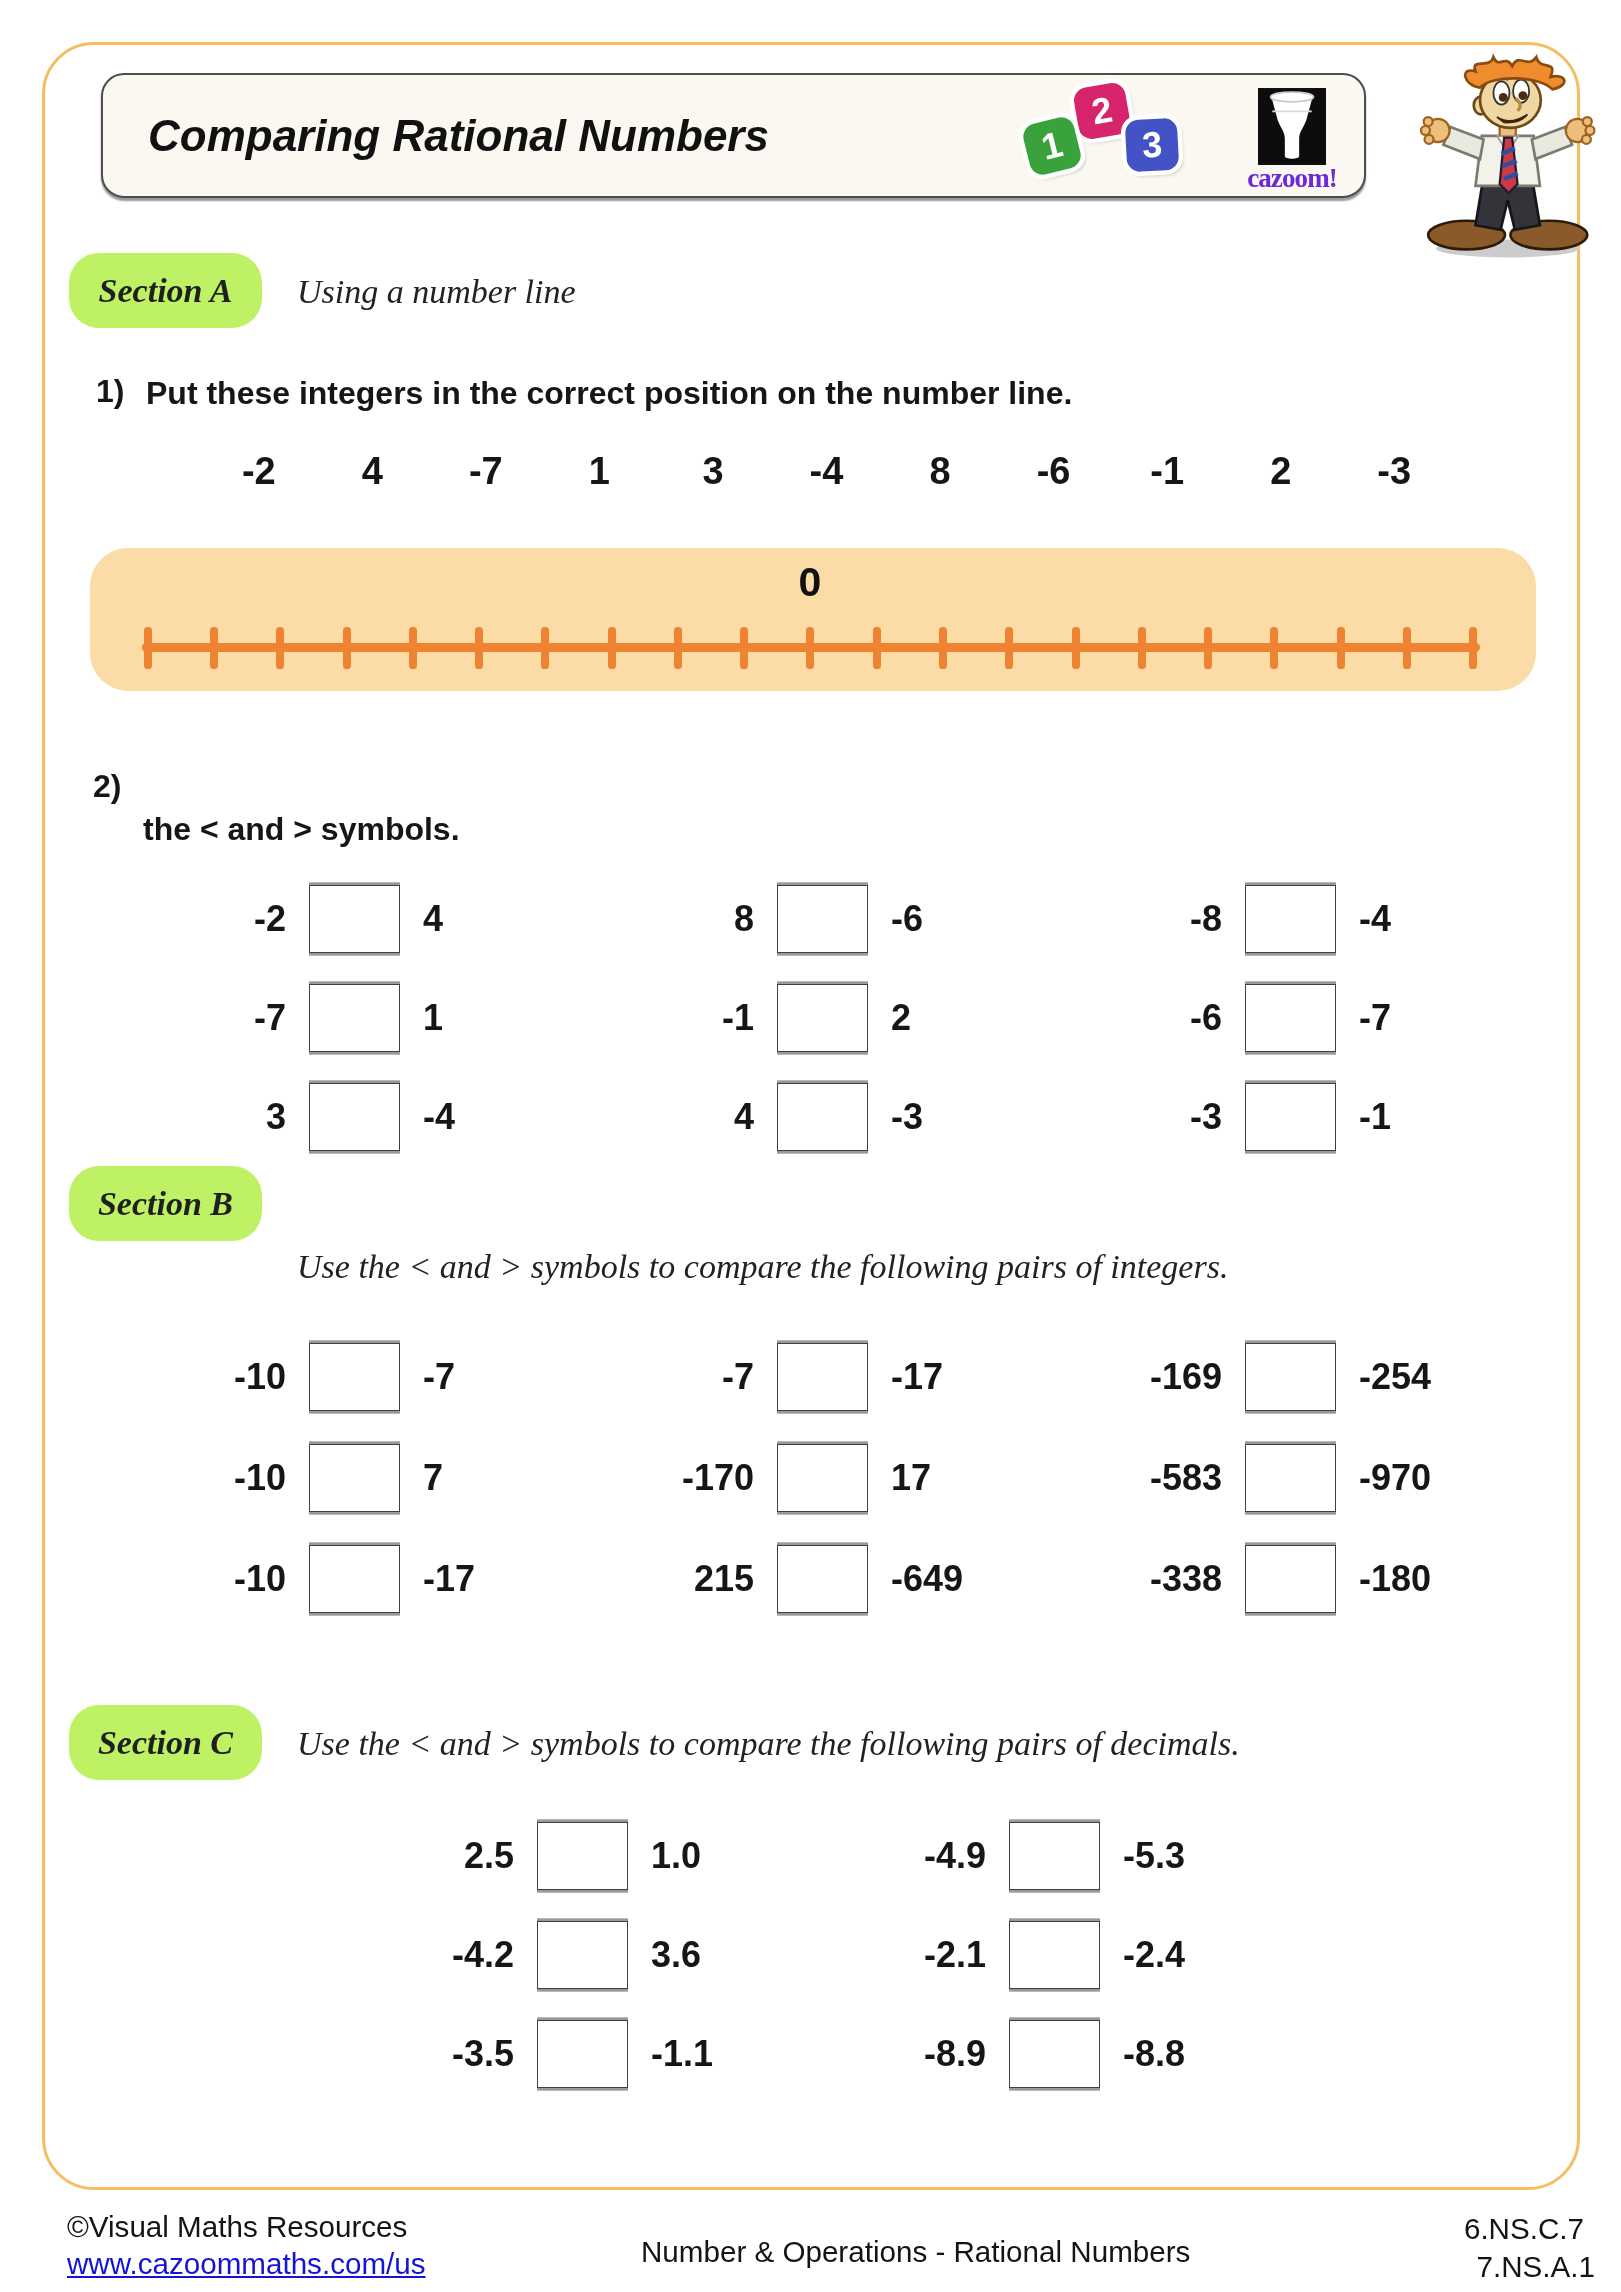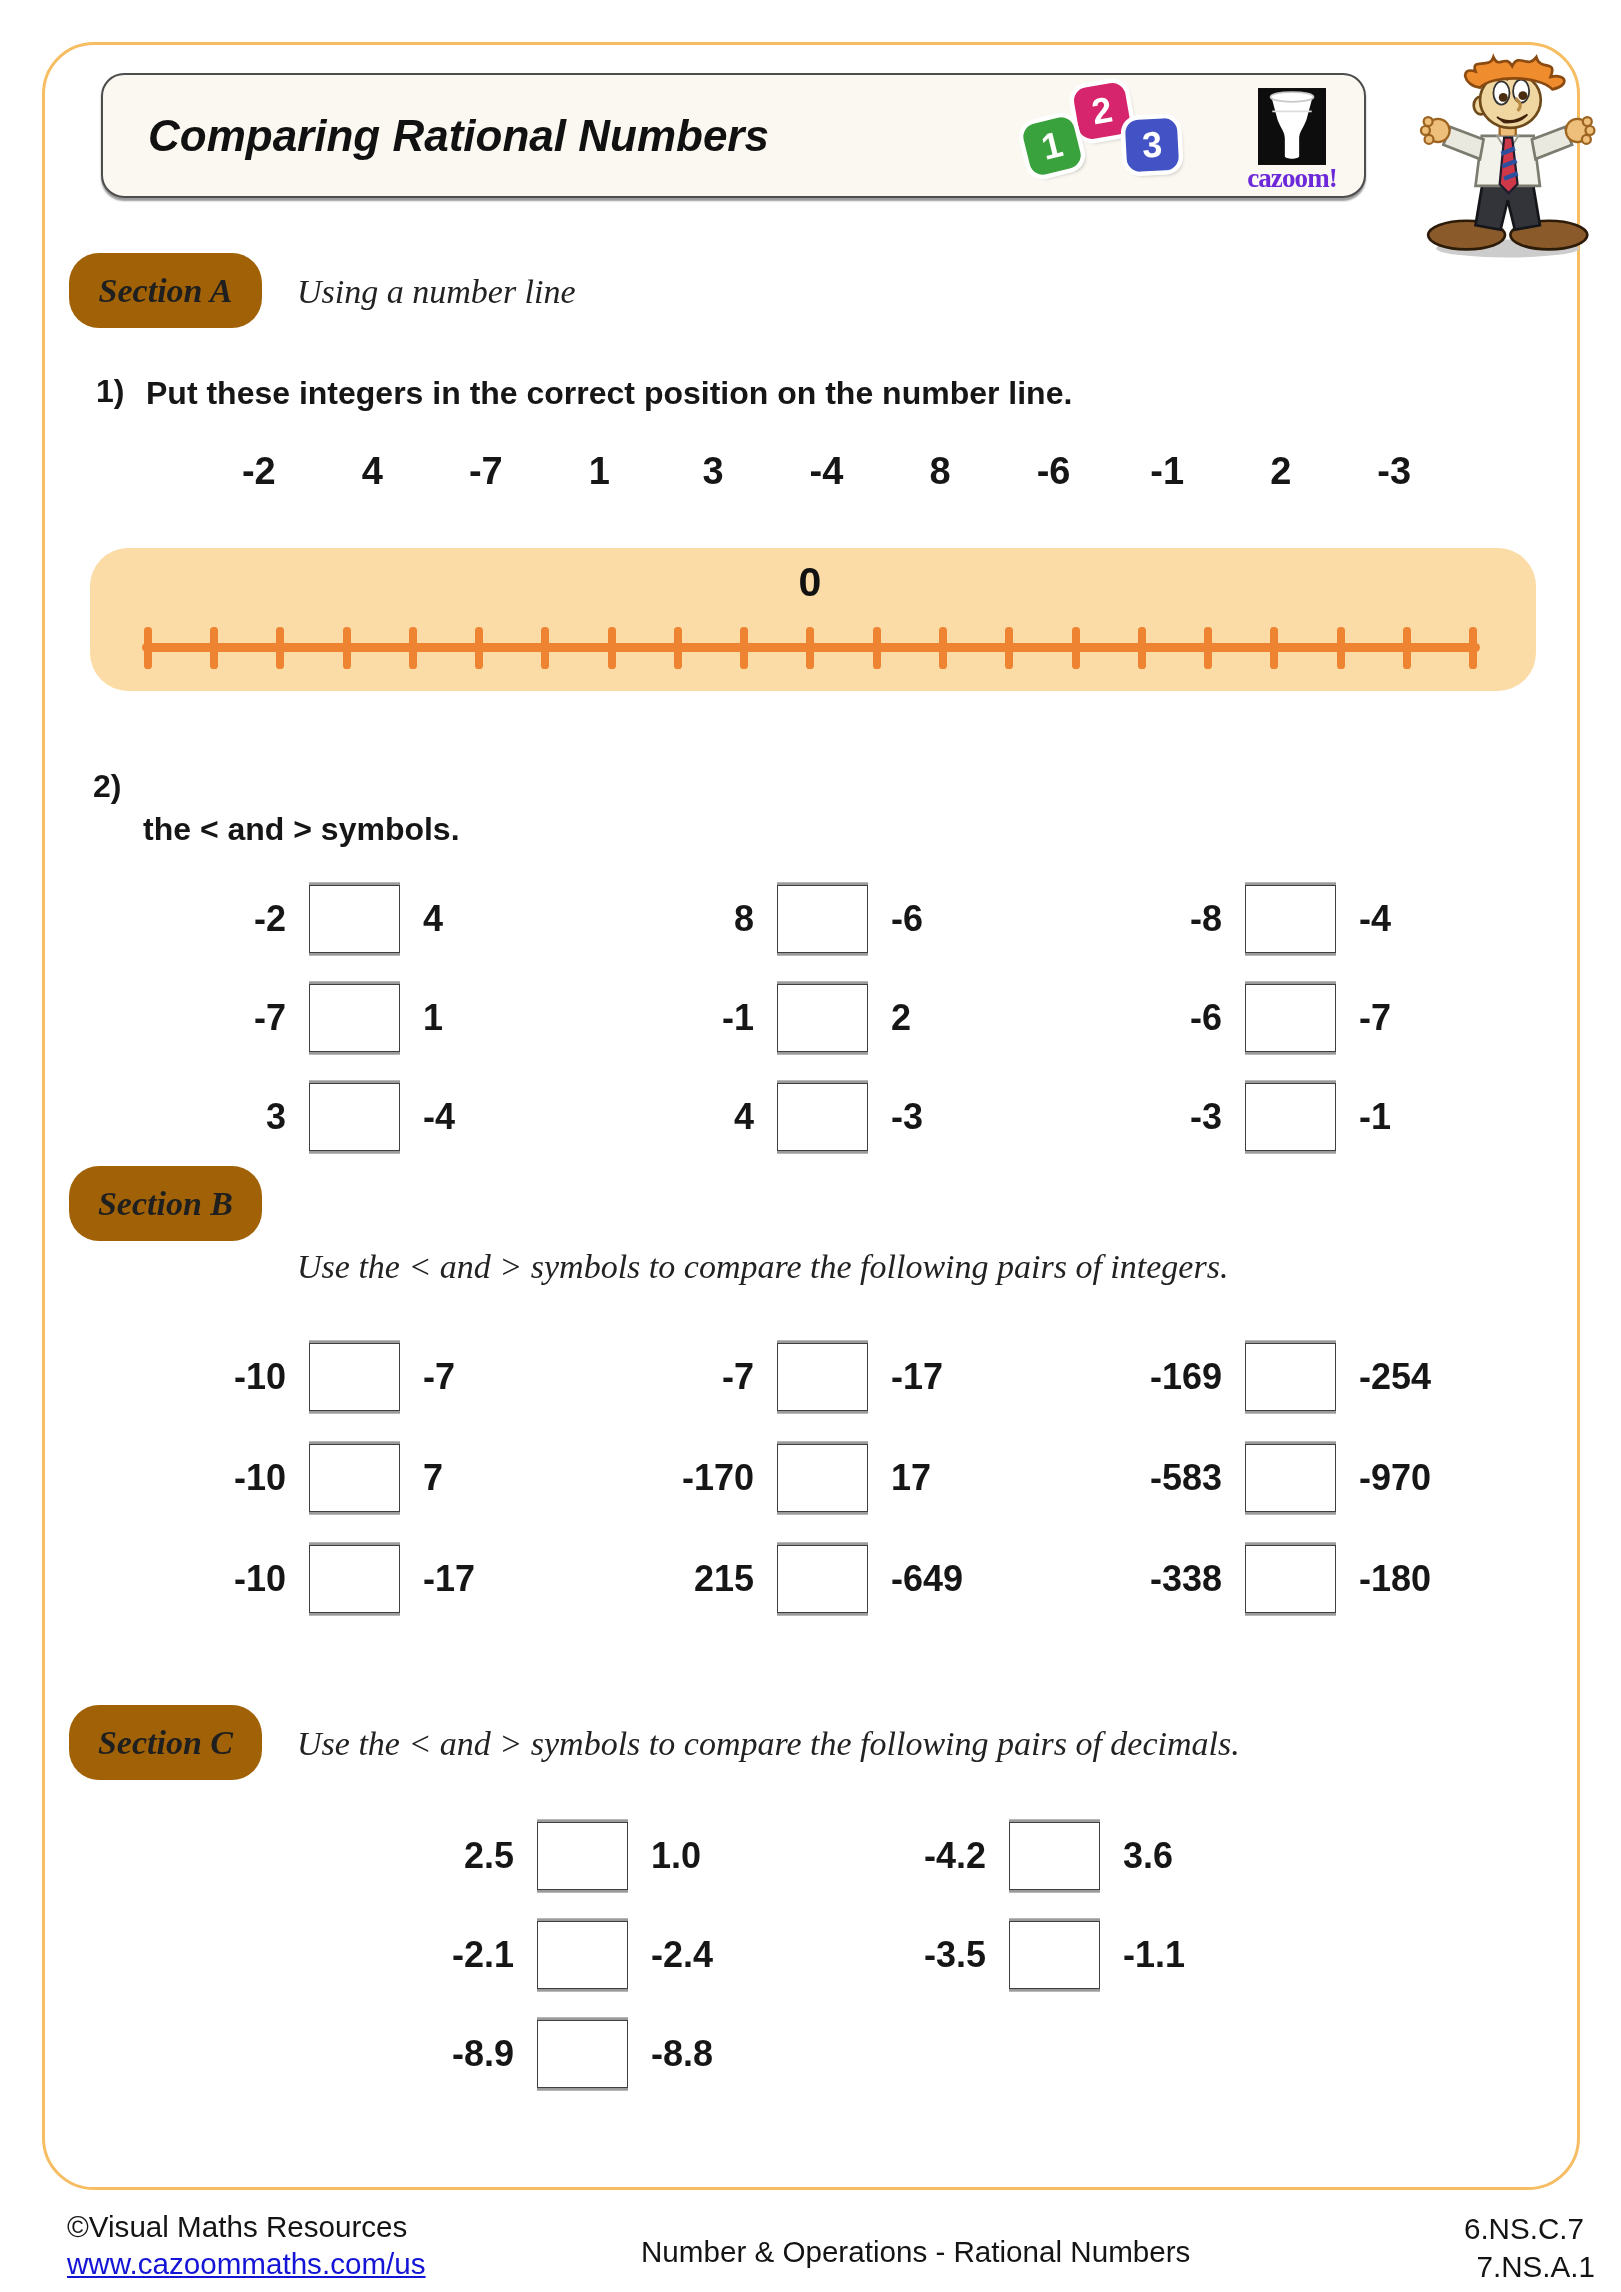--- a/index.html
+++ b/index.html
@@ -26,21 +26,21 @@
   .tile-2{left:1076px;top:85px;background:#d6256c;transform:rotate(-10deg);z-index:2;}
   .tile-3{left:1126px;top:119px;background:#4353c6;transform:rotate(-3deg);z-index:3;}
 
   
   .cazoom{position:absolute;left:1225px;top:88px;width:134px;text-align:center;}
   .cazoom .drum{display:block;margin:0 auto;}
   .cazoom .brand{display:block;font-family:"Liberation Serif", serif;font-weight:bold;
                  font-size:27px;color:#6d28d9;margin-top:-1.8px;letter-spacing:-0.9px;}
 
   
-  .pill{position:absolute;width:193px;height:75px;background:#a16207;border-radius:30px;
+  .pill{position:absolute;width:193px;height:75px;background:#bef264;border-radius:30px;
         display:flex;align-items:center;justify-content:center;
         font-family:"Liberation Serif", serif;font-weight:bold;font-style:italic;
         font-size:34px;color:#1f1f1f;}
   .pill-a{left:69px;top:253px;}
   .pill-b{left:69px;top:1166px;}
   .pill-c{left:69px;top:1705px;}
   .desc{position:absolute;font-family:"Liberation Serif", serif;font-style:italic;
         font-size:34px;color:#222;white-space:nowrap;}
   .desc-a{left:297px;top:273px;}
   .desc-b{left:297px;top:1248px;}
@@ -322,20 +322,25 @@
     <span>Section C</span>
   </div>
   <div class="desc desc-c">Use the &lt; and &gt; symbols to compare the following pairs of decimals.</div>
   <div class="pair-grid grid-c">
       <div class="pair-cell">
         <span class="pnum left">2.5</span>
         <div class="pair-box"></div>
         <span class="pnum right">1.0</span>
       </div>
       <div class="pair-cell">
+        <span class="pnum left">-4.9</span>
+        <div class="pair-box"></div>
+        <span class="pnum right">-5.3</span>
+      </div>
+      <div class="pair-cell">
         <span class="pnum left">-4.2</span>
         <div class="pair-box"></div>
         <span class="pnum right">3.6</span>
       </div>
       <div class="pair-cell">
         <span class="pnum left">-2.1</span>
         <div class="pair-box"></div>
         <span class="pnum right">-2.4</span>
       </div>
       <div class="pair-cell">

